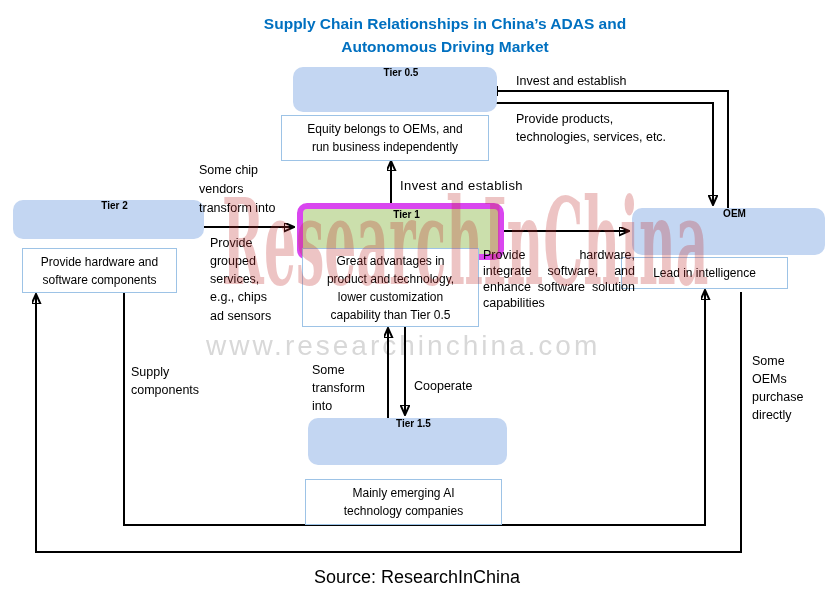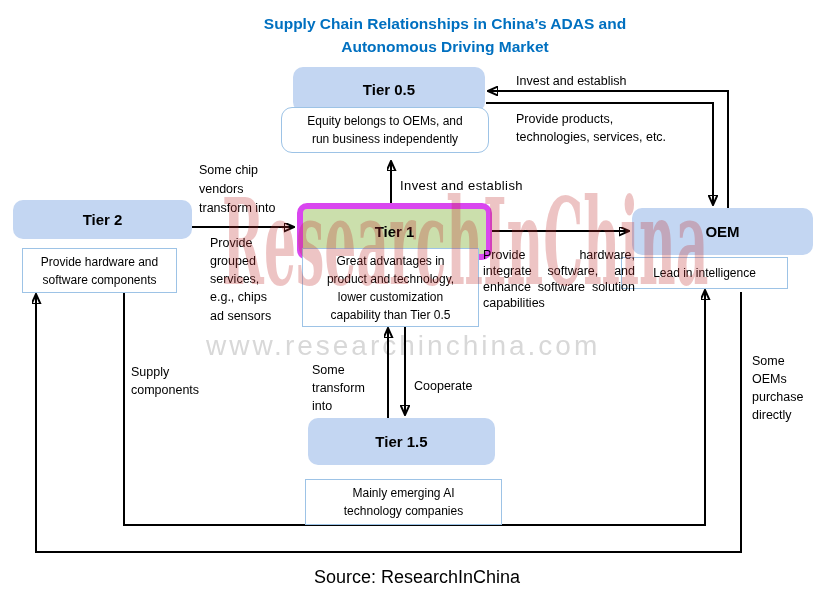--- a/index.html
+++ b/index.html
@@ -9,22 +9,22 @@
   }
   .title {
     position:absolute; left:56px; top:12px; width:778px;
     text-align:center; font-weight:bold; font-size:15.5px; line-height:1.5;
     color:var(--title_blue); white-space:pre-line;
   }
   svg.edges { position:absolute; left:0; top:0; z-index:2; }
   svg.edges path { stroke:var(--arrow); stroke-width:2; fill:none; }
   .node {
     position:absolute; z-index:3; border-radius:10px;
-    display:flex; align-items:center; justify-content:center;
-    font-weight:bold; font-size:15px;
+    display:flex; align-items:flex-start; justify-content:center;
+    font-weight:bold; font-size:10px;padding-left:12px;
   }
   .node.blue  { background:var(--node_blue); }
   .node.green { background:var(--node_green); border:6px solid #d946ef; }
   .caption {
     position:absolute; z-index:3; background:#fff; border:1px solid var(--caption_border);
     display:flex; align-items:center; justify-content:center;
     text-align:center; font-size:12px; line-height:1.5; white-space:pre-line;
   }
   .elabel {
     position:absolute; z-index:3; font-size:12.5px; line-height:1.45; white-space:pre-line;
@@ -71,21 +71,21 @@
     <path d="M480,231 L628,231" marker-end="url(#arw)"></path>
     <path d="M388,418 L388,329" marker-end="url(#arw)"></path>
     <path d="M405,326 L405,414" marker-end="url(#arw)"></path>
     <path d="M124,291 L124,525 L705,525 L705,291" marker-end="url(#arw)"></path>
     <path d="M741,292 L741,552 L36,552 L36,295" marker-end="url(#arw)"></path>
   </svg>
 
   <div class="node blue" style="left:293px; top:67px;  width:192px; height:45px;">
     <span>Tier 0.5</span>
   </div>
-  <div class="caption" style="left:281px; top:107px; width:206px; height:44px;border-radius:11px;">Equity belongs to OEMs, and
+  <div class="caption" style="left:281px; top:115px; width:206px; height:44px;">Equity belongs to OEMs, and
 run business independently</div>
 
   <div class="node blue" style="left:13px; top:200px; width:179px; height:39px;">
     <span>Tier 2</span>
   </div>
   <div class="caption" style="left:14px; top:248px; width:153px; height:43px;margin-left:8px;">Provide hardware and
 software components</div>
 
   <div class="node green" style="left:297px; top:203px; width:183px; height:45px;">
     <span>Tier 1</span>

